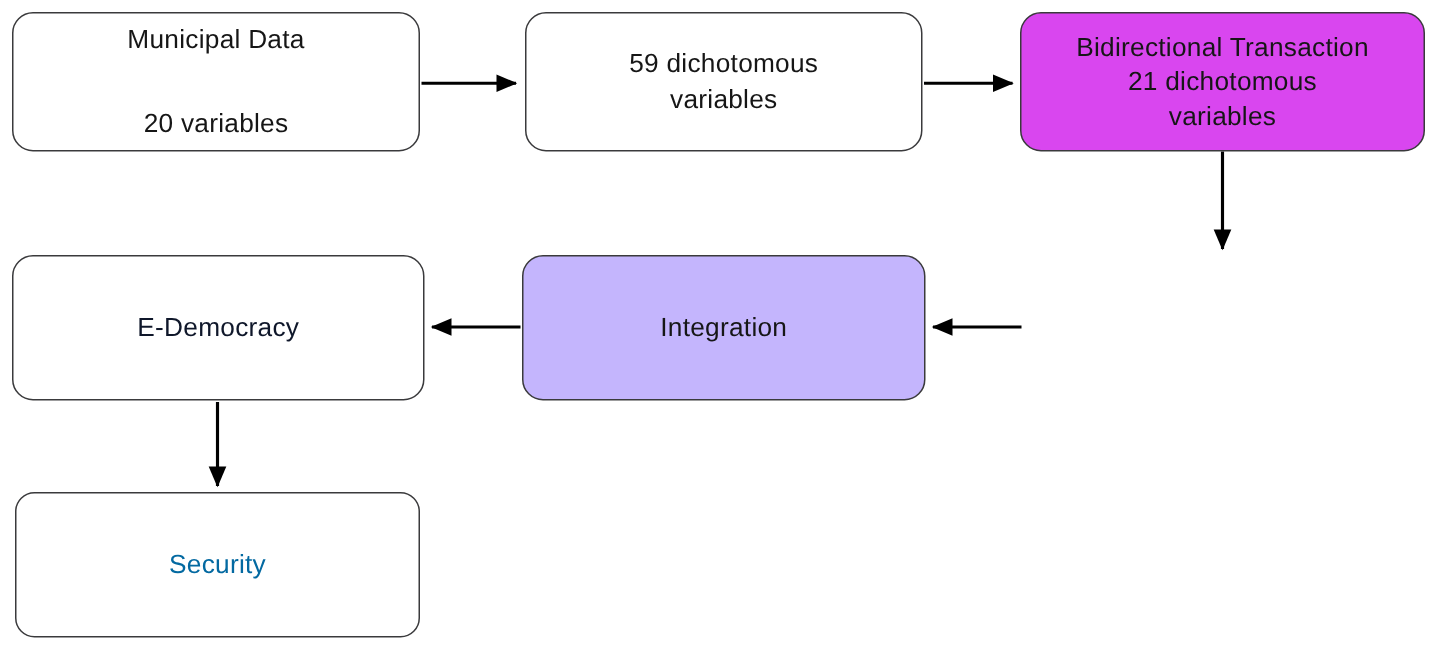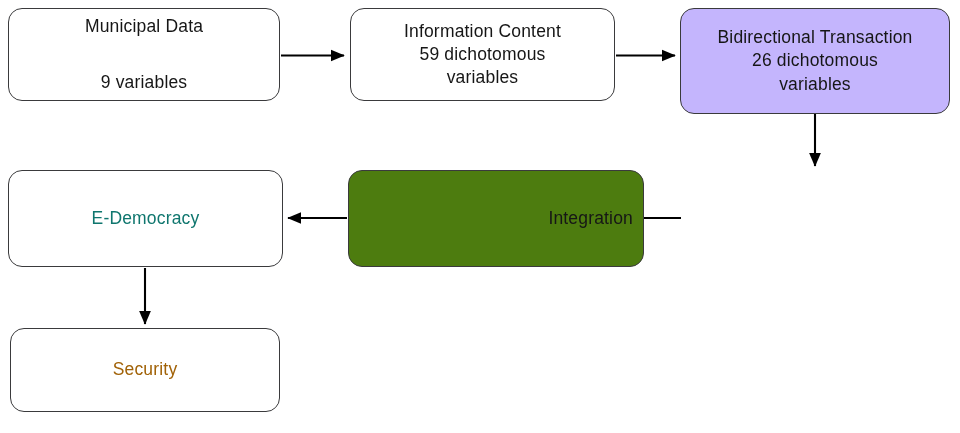--- a/index.html
+++ b/index.html
@@ -72,41 +72,40 @@
 
     <line x1="681" y1="218" x2="622" y2="218" stroke="#000000" stroke-width="2.1" marker-end="url(#arrowhead)"></line>
 
     <line x1="347" y1="218" x2="288" y2="218" stroke="#000000" stroke-width="2.1" marker-end="url(#arrowhead)"></line>
 
     <line x1="145" y1="268" x2="145" y2="324" stroke="#000000" stroke-width="2.1" marker-end="url(#arrowhead)"></line>
   </svg>
 
   <div class="node" style="left: 8px; top: 8px; width: 272px; height: 93px; border-color: rgb(58, 58, 60); background: rgb(255, 255, 255); color: rgb(22, 22, 22); gap: 32px;">
     <span class="node-title">Municipal Data</span>
-    <span class="node-sub">9 variables</span>
+    <span class="node-sub">20 variables</span>
   </div>
 
   <div class="node" style="left: 350px; top: 8px; width: 265px; height: 93px; border-color: rgb(58, 58, 60); background: rgb(255, 255, 255); color: rgb(22, 22, 22);">
-    <span class="node-title">Information Content</span>
     <span class="node-sub">59 dichotomous
 variables</span>
   </div>
 
-  <div class="node" style="left: 680px; top: 8px; width: 270px; height: 106px; border-color: rgb(58, 58, 60); background: #c4b5fd; color: rgb(22, 22, 22);">
+  <div class="node" style="left: 680px; top: 8px; width: 270px; height: 93px; border-color: rgb(58, 58, 60); background: #d946ef; color: rgb(22, 22, 22);">
     <span class="node-title">Bidirectional Transaction</span>
-    <span class="node-sub">26 dichotomous
+    <span class="node-sub">21 dichotomous
 variables</span>
   </div>
 
-  <div class="node" style="left: 8px; top: 170px; width: 275px; height: 97px; border-color: rgb(58, 58, 60); background: rgb(255, 255, 255); color: #0f766e;">
+  <div class="node" style="left: 8px; top: 170px; width: 275px; height: 97px; border-color: rgb(58, 58, 60); background: rgb(255, 255, 255); color: #0f172a;">
     <span class="node-title">E-Democracy</span>
   </div>
 
-  <div class="node" style="left: 348px; top: 170px; width: 296px; height: 97px; border-color: rgb(58, 58, 60); background: #4d7c0f; color: rgb(22, 22, 22); text-align: right;">
+  <div class="node" style="left: 348px; top: 170px; width: 269px; height: 97px; border-color: rgb(58, 58, 60); background: #c4b5fd; color: rgb(22, 22, 22);">
     <span class="node-title">Integration</span>
   </div>
 
 
-  <div class="node" style="left: 10px; top: 328px; width: 270px; height: 84px; border-color: rgb(58, 58, 60); background: rgb(255, 255, 255); color: #a16207;">
+  <div class="node" style="left: 10px; top: 328px; width: 270px; height: 97px; border-color: rgb(58, 58, 60); background: rgb(255, 255, 255); color: #0369a1; border-radius: 13px;">
     <span class="node-title">Security</span>
   </div>
 
 </div>
 
 </body></html>

